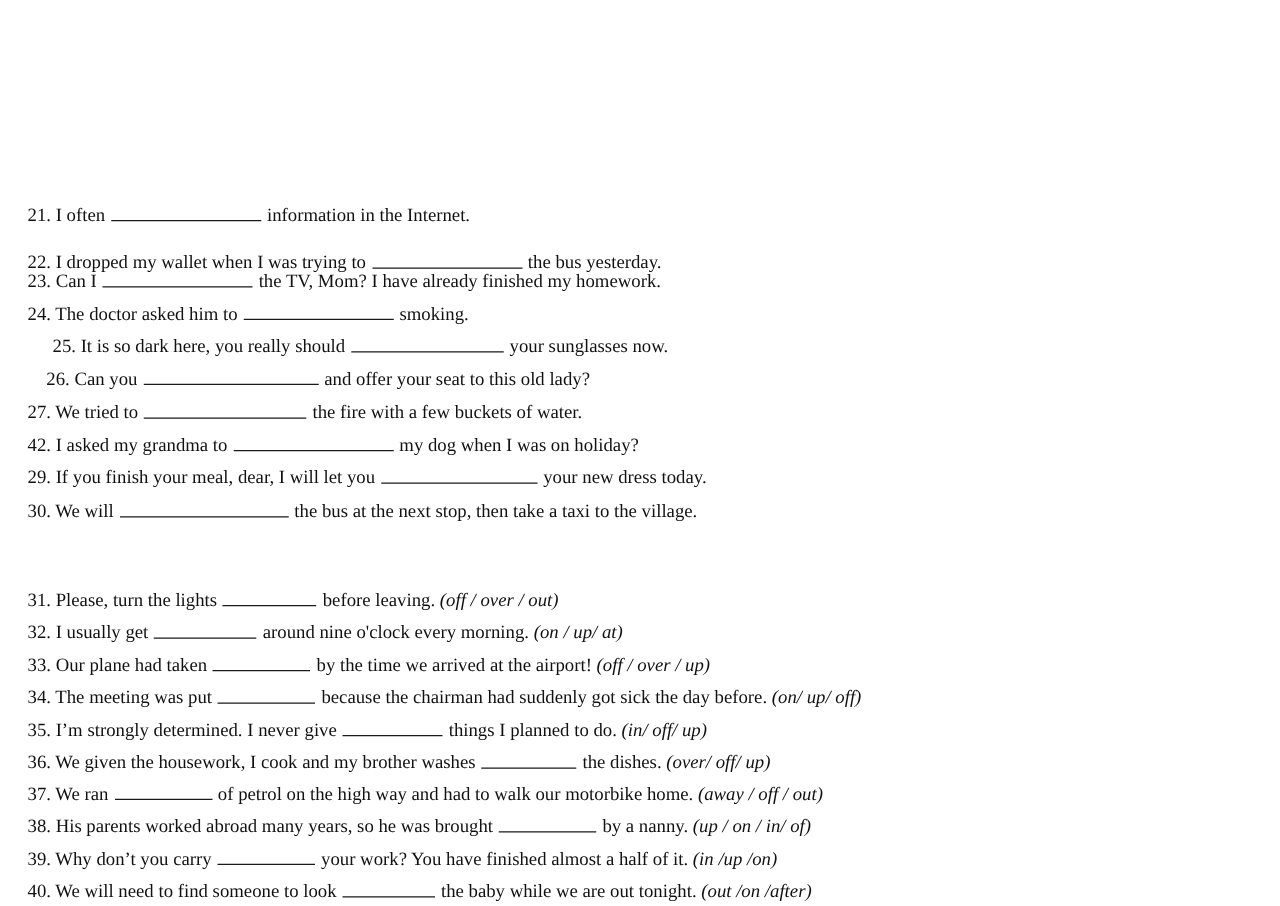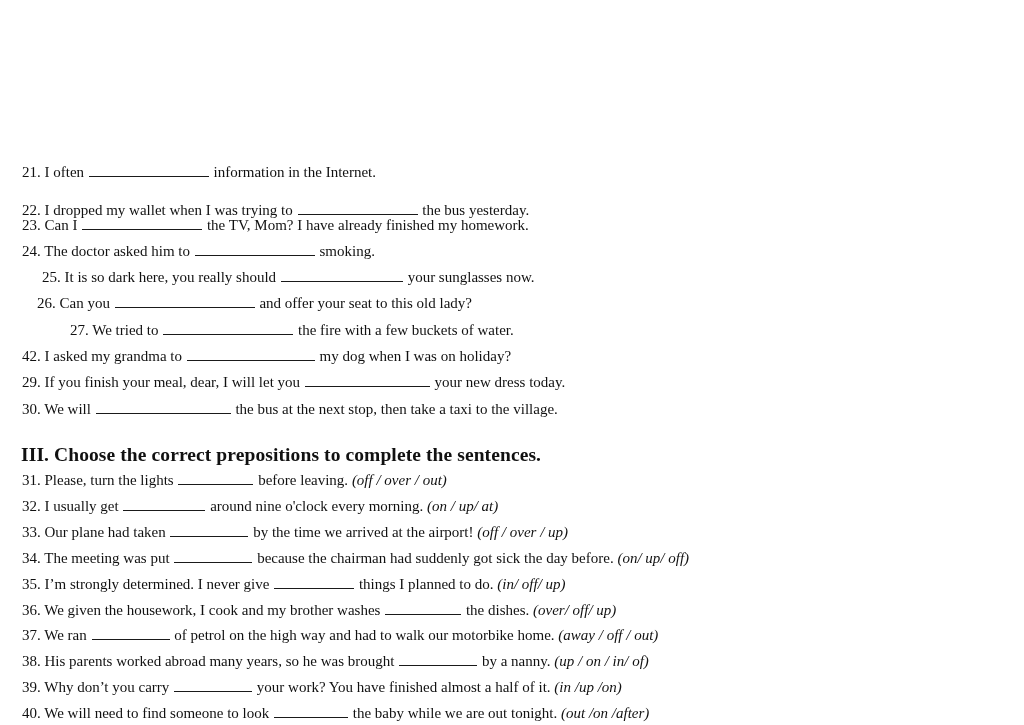--- a/index.html
+++ b/index.html
@@ -93,27 +93,26 @@
 
 
 
   <div id="section-ii-questions">
       <div class="q-line" style="top: 162px;"><span class="q-num">21.</span> <span>I often</span> <span class="blank" style="width: 120px;"></span> <span>information in the Internet.</span></div>
       <div class="q-line" style="top: 188px; margin-top: 12px;"><span class="q-num">22.</span> <span>I dropped my wallet when I was trying to</span> <span class="blank" style="width: 120px;"></span> <span>the bus yesterday.</span></div>
       <div class="q-line" style="top: 215px;"><span class="q-num">23.</span> <span>Can I</span> <span class="blank" style="width: 120px;"></span> <span>the TV, Mom? I have already finished my homework.</span></div>
       <div class="q-line" style="top: 241px;"><span class="q-num">24.</span> <span>The doctor asked him to</span> <span class="blank" style="width: 120px;"></span> <span>smoking.</span></div>
       <div class="q-line" style="top: 267px; margin-left: 20px;"><span class="q-num">25.</span> <span>It is so dark here, you really should</span> <span class="blank" style="width: 122px;"></span> <span>your sunglasses now.</span></div>
       <div class="q-line" style="top: 293px; margin-left: 15px;"><span class="q-num">26.</span> <span>Can you</span> <span class="blank" style="width: 140px;"></span> <span>and offer your seat to this old lady?</span></div>
-      <div class="q-line" style="top: 320px; margin-left: 48px;"><span class="q-num">27.</span> <span>We tried to</span> <span class="blank" style="width: 130px;"></span> <span>the fire with a few buckets of water.</span></div>
+      <div class="q-line" style="top: 320px;"><span class="q-num">27.</span> <span>We tried to</span> <span class="blank" style="width: 130px;"></span> <span>the fire with a few buckets of water.</span></div>
       <div class="q-line" style="top: 346px;"><span class="q-num">42.</span> <span>I asked my grandma to</span> <span class="blank" style="width: 128px;"></span> <span>my dog when I was on holiday?</span></div>
       <div class="q-line" style="top: 372px;"><span class="q-num">29.</span> <span>If you finish your meal,  dear, I will let you</span> <span class="blank" style="width: 125px;"></span> <span>your new dress today.</span></div>
       <div class="q-line" style="top: 399px; text-align: center;"><span class="q-num">30.</span> <span>We will</span> <span class="blank" style="width: 135px;"></span> <span>the bus at the next stop, then take a taxi to the village.</span></div>
     </div>
 
-  <div class="section-heading" id="heading-iii">III. Choose the correct prepositions to complete the sentences.</div>
 
   <div id="section-iii-questions">
       <div class="q-line" style="top: 470px;"><span class="q-num">31.</span> <span>Please, turn the lights</span> <span class="blank" style="width: 75px;"></span> <span>before leaving.</span> <span class="opts">(off / over / out)</span></div>
       <div class="q-line" style="top: 496px;"><span class="q-num">32.</span> <span>I usually get</span> <span class="blank" style="width: 82px;"></span> <span>around nine o'clock every morning.</span> <span class="opts">(on / up/ at)</span></div>
       <div class="q-line" style="top: 522px;"><span class="q-num">33.</span> <span>Our plane had taken</span> <span class="blank" style="width: 78px;"></span> <span>by the time we arrived at the airport!</span> <span class="opts">(off / over / up)</span></div>
       <div class="q-line" style="top: 548px;"><span class="q-num">34.</span> <span>The  meeting was put</span> <span class="blank" style="width: 78px;"></span> <span>because the chairman  had suddenly got sick the day before.</span> <span class="opts">(on/ up/ off)</span></div>
       <div class="q-line" style="top: 574px;"><span class="q-num">35.</span> <span>I’m strongly determined. I never give</span> <span class="blank" style="width: 80px;"></span> <span>things I planned to do.</span> <span class="opts">(in/ off/ up)</span></div>
       <div class="q-line" style="top: 600px;"><span class="q-num">36.</span> <span>We given the housework, I cook and my brother washes</span> <span class="blank" style="width: 76px;"></span> <span>the dishes.</span> <span class="opts">(over/ off/ up)</span></div>
       <div class="q-line" style="top: 625px;"><span class="q-num">37.</span> <span>We ran</span> <span class="blank" style="width: 78px;"></span> <span>of petrol on the high way and had to walk our motorbike home.</span> <span class="opts">(away / off / out)</span></div>
       <div class="q-line" style="top: 651px;"><span class="q-num">38.</span> <span>His parents worked abroad many years, so he was brought</span> <span class="blank" style="width: 78px;"></span> <span>by a nanny.</span> <span class="opts">(up / on / in/ of)</span></div>

